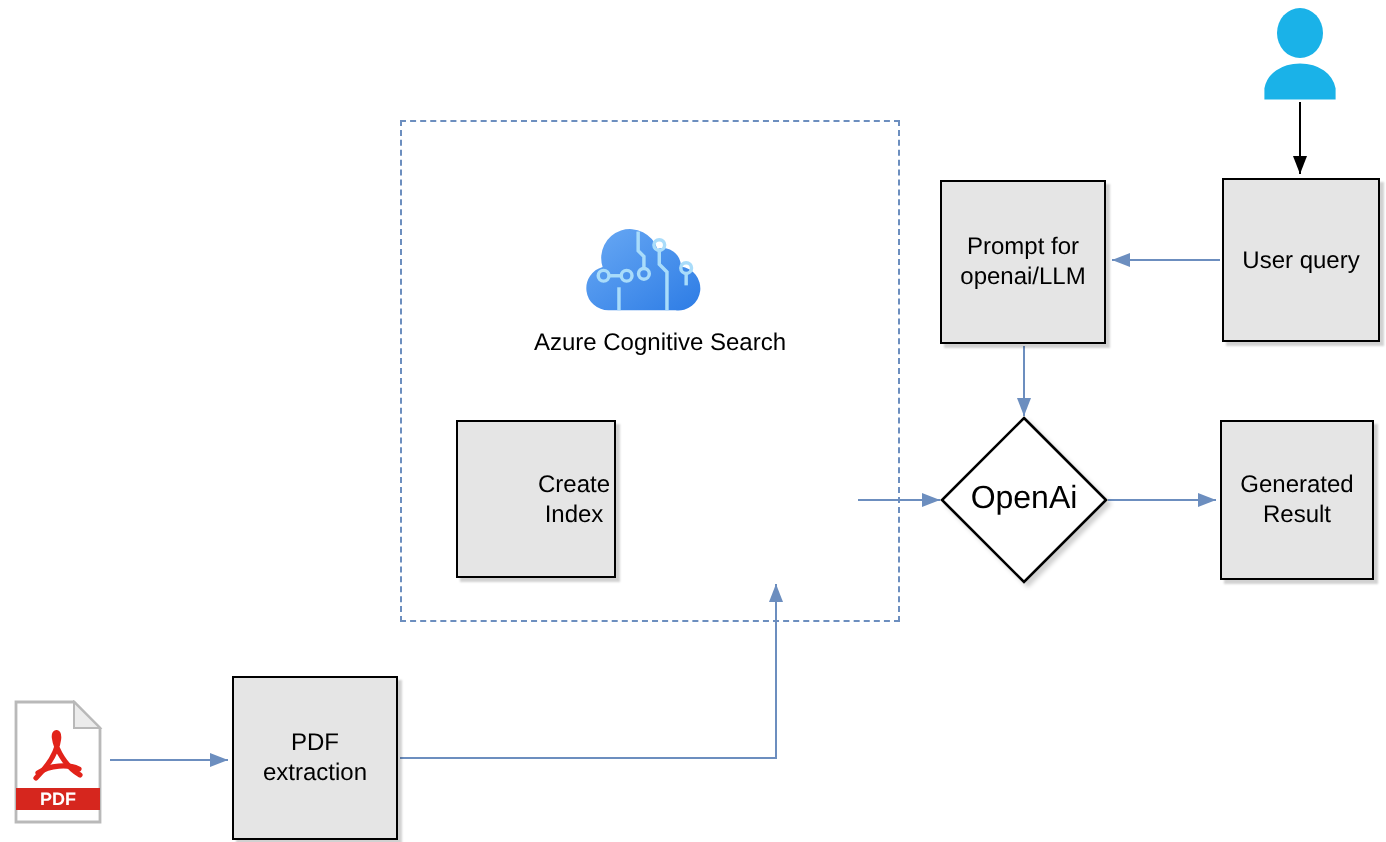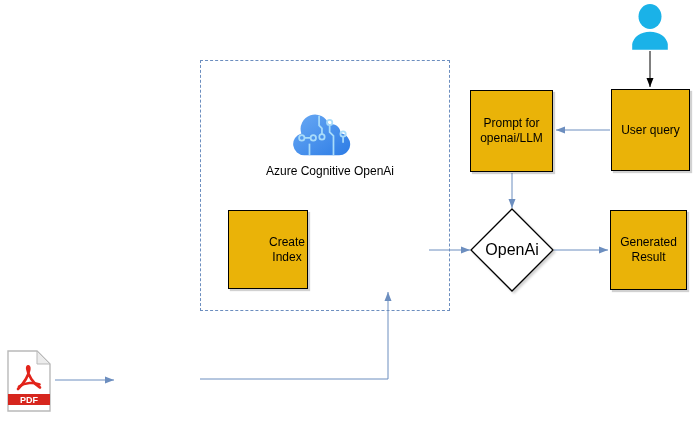--- a/index.html
+++ b/index.html
@@ -7,21 +7,21 @@
     position:relative;
     width:693px;height:421px;
     background:#ffffff;
     font-family:"Liberation Sans", sans-serif;
     color:#000000;
     overflow:hidden;
   }
   .node{
     position:absolute;
     box-sizing:border-box;
-    background:#eab308;
+    background:#e5e5e5;
     border:1px solid #000000;
     box-shadow:2px 2px 1px rgba(0,0,0,0.18);
     display:flex;align-items:center;justify-content:center;
     text-align:center;
     font-size:12px;line-height:15px;
     padding:0 2px;
   }
   .dashed-container{
     position:absolute;
     box-sizing:border-box;
@@ -119,27 +119,30 @@
         <path d="M41,15 V22 L45,26 V46"></path>
         <circle cx="12" cy="28" r="2.8"></circle>
         <path d="M15,28 H21"></path>
         <circle cx="24" cy="28" r="2.8"></circle>
         <circle cx="55" cy="24" r="2.8"></circle>
         <path d="M55,27 V33"></path>
         <path d="M20,34 V46"></path>
       </g>
     </svg>
   </div>
-  <div class="azure-label">Azure Cognitive OpenAi</div>
+  <div class="azure-label">Azure Cognitive Search</div>
 
   <div class="node" id="node-create-index">
     <span>Create Index</span>
   </div>
 
 
+  <div class="node" id="node-pdf-extraction">
+    <span>PDF extraction</span>
+  </div>
 
   <div class="pdf-icon">
     <svg viewBox="0 0 46 62" width="46" height="62">
       <path d="M2,1 H31 L44,14 V61 H2 Z" fill="#ffffff" stroke="#b9b9b9" stroke-width="1.4"></path>
       <path d="M31,1 L31,14 H44 Z" fill="#ececec" stroke="#b9b9b9" stroke-width="1"></path>
       <g stroke="#e2231a" fill="none" stroke-width="2.6" stroke-linecap="round">
         <path d="M12,39 C18,33 22.5,26 23.3,19.5 C23.7,15.5 20.8,15.2 21.2,18.8 C22,25 27,33.5 34,37.5"></path>
         <path d="M13,36.5 C19,32.5 28,32 33.5,34.5"></path>
       </g>
       <rect x="2" y="44" width="42" height="11" fill="#d6261e"></rect>

